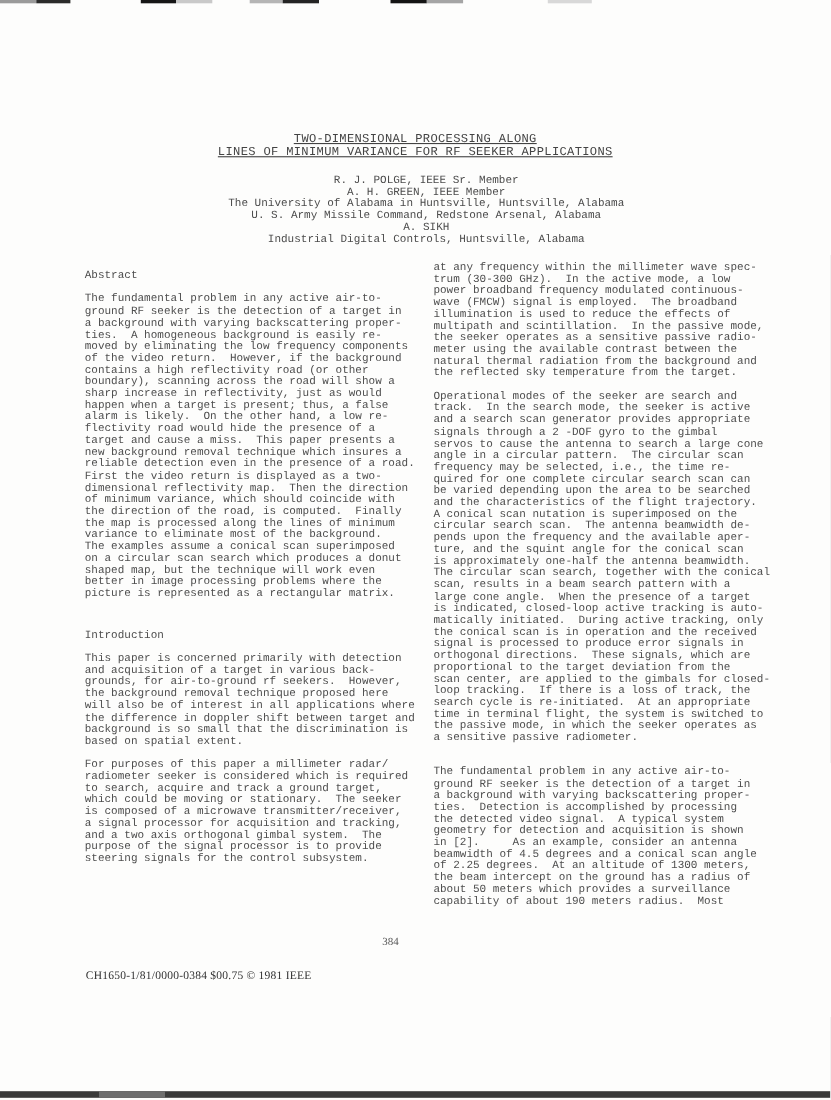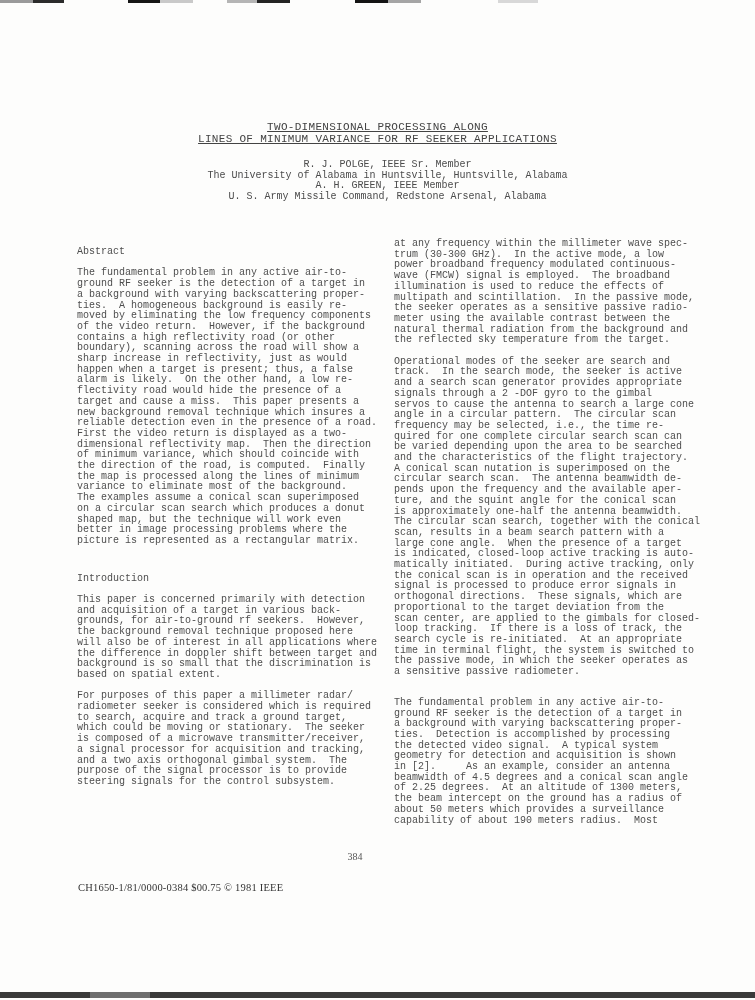--- a/index.html
+++ b/index.html
@@ -81,23 +81,25 @@
   <div class="scan-bottom"></div>
   <div class="scan-bottom-light"></div>
 
   <div class="title-block">
     <div>TWO-DIMENSIONAL PROCESSING ALONG</div>
     <div>LINES OF MINIMUM VARIANCE FOR RF SEEKER APPLICATIONS</div>
   </div>
 
   <div class="author-block">
     <div class="author-line">R. J. POLGE, IEEE Sr. Member</div>
+    <div class="author-line">A. H. GREEN, IEEE Member</div>
     <div class="author-line">The University of Alabama in Huntsville, Huntsville, Alabama</div>
-    <div class="author-line">A. H. GREEN, IEEE Member</div>
     <div class="author-line">U. S. Army Missile Command, Redstone Arsenal, Alabama</div>
+    <div class="author-line">A. SIKH</div>
+    <div class="author-line">Industrial Digital Controls, Huntsville, Alabama</div>
   </div>
 
   <div class="col col-left">
     <div class="heading">Abstract</div>
     <p class="para">The fundamental problem in any active air-to-
 ground RF seeker is the detection of a target in
 a background with varying backscattering proper-
 ties.  A homogeneous background is easily re-
 moved by eliminating the low frequency components
 of the video return.  However, if the background

